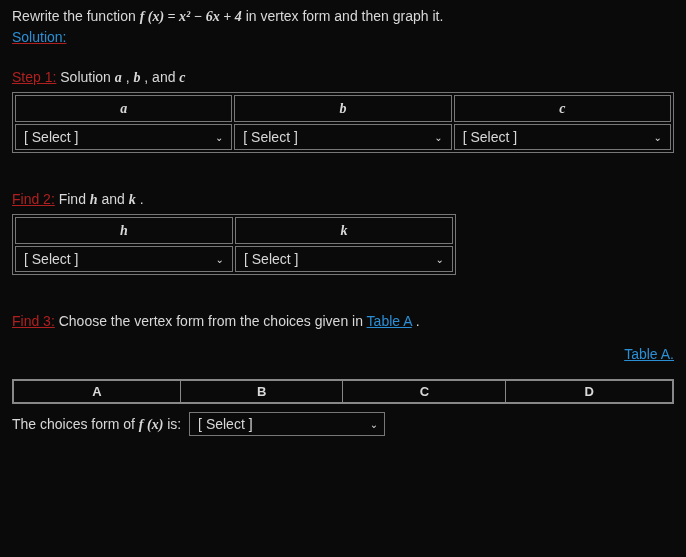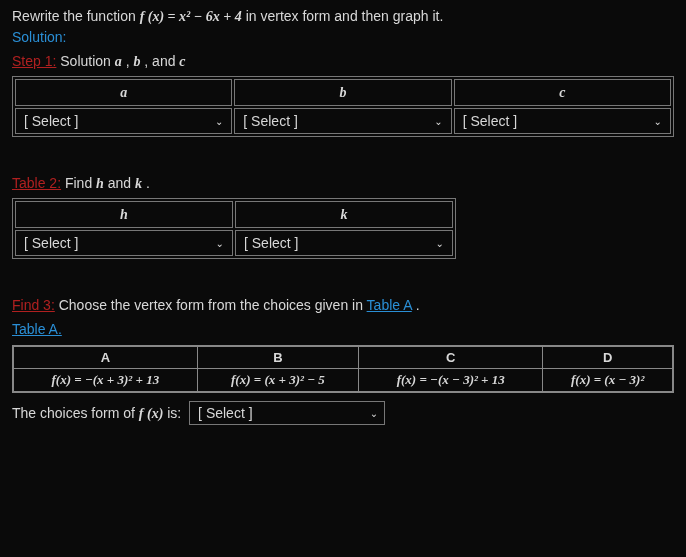--- a/index.html
+++ b/index.html
@@ -7,24 +7,24 @@
     padding: 8px 12px;
     background: #0a0a0a;
     color: #d8d8d8;
     font-family: Arial, Helvetica, sans-serif;
     font-size: 14px;
     width: 686px;
     box-sizing: border-box;
   }
   .bolditalic { font-style: italic; font-weight: bold; font-family: 'Times New Roman', serif; }
   .prompt { margin-bottom: 4px; }
-  .solution-label { color: #2a8fd6; text-decoration-color: #b02020; margin-bottom: 8px; }
+  .solution-label { color: #2a8fd6; text-decoration: underline; text-decoration-color: #b02020; margin-bottom: 24px; }
   .step-label { margin: 6px 0; }
   .step-label .red { color: #b02020; text-decoration: underline; text-decoration-color: #b02020; margin-top: 48px; }
-  .tablelink { color: #2a8fd6; text-decoration: underline; }
+  .tablelink { color: #2a8fd6; text-decoration: underline; text-align: right; }
   table.grid {
     border-collapse: separate;
     border-spacing: 2px;
     border: 1px solid #777;
     margin: 4px 0 18px 0;
   }
   table.grid th, table.grid td {
     border: 1px solid #777;
     padding: 4px 8px;
     text-align: center;
@@ -103,21 +103,21 @@
       <span>[ Select ]</span>
       <span class="chev">⌄</span>
     </td>
   </tr>
 </tbody>
   </table>
 
 <div class="section-gap"></div>
 
 <div class="step-label">
-  <span class="red">Table 2:</span>
+  <span class="red">Find 2:</span>
   <span> Find </span>
   <span class="bolditalic">h</span>
   <span> and </span>
   <span class="bolditalic">k</span>
   <span>.</span>
 </div>
 
 <table class="grid">
   <tbody>
       <tr>
@@ -139,35 +139,29 @@
 
 <div class="section-gap"></div>
 
 <div class="step-label">
   <span class="red">Find 3:</span>
   <span> Choose the vertex form from the choices given in </span>
   <span class="tablelink">Table A</span>
   <span>.</span>
 </div>
 
-<div class="tablelink" style="margin:8px 0;">Table A.</div>
+<div class="tablelink" style="margin:17px 0;">Table A.</div>
 
 <table class="choices">
   <tbody>
       <tr>
     <th>A</th>
     <th>B</th>
     <th>C</th>
     <th>D</th>
-  </tr>
-  <tr>
-    <td class="bolditalic">f(x) = −(x + 3)² + 13</td>
-    <td class="bolditalic">f(x) = (x + 3)² − 5</td>
-    <td class="bolditalic">f(x) = −(x − 3)² + 13</td>
-    <td class="bolditalic">f(x) = (x − 3)²</td>
   </tr>
 </tbody>
   </table>
 
 <div>
   <span>The choices form of </span>
   <span class="bolditalic">f (x)</span>
   <span> is: </span>
   <span class="inline-select">
     <span>[ Select ]</span>

